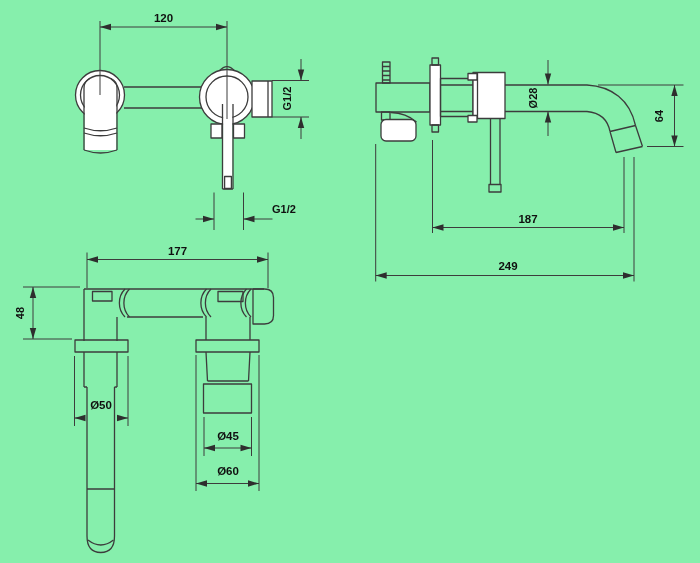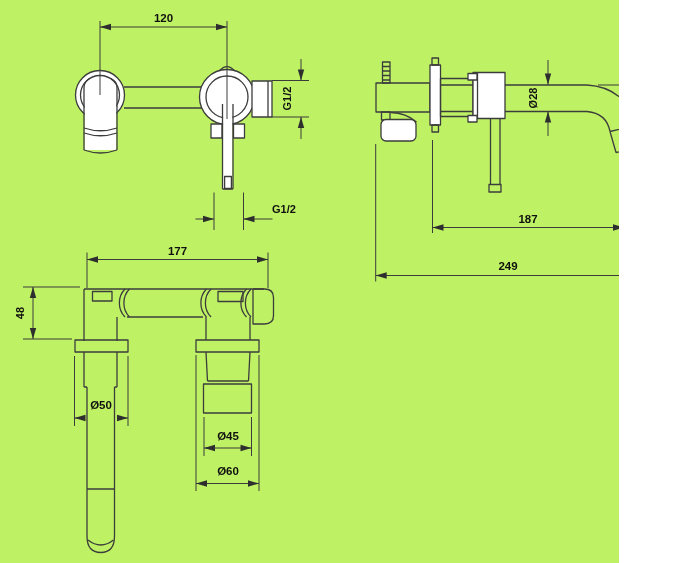--- a/index.html
+++ b/index.html
@@ -1,16 +1,16 @@
 <!DOCTYPE html>
 <html><head>
 <meta charset="utf-8">
 <style>
   html,body{margin:0;padding:0;background:#fff;}
-  #stage{position:relative;width:619px;height:563px;background:#bef264;overflow:hidden;}
+  #stage{position:relative;width:700px;height:563px;background:#86efac;overflow:hidden;}
   svg{position:absolute;left:0;top:0;}
   .ln{stroke:#3c3c3c;stroke-width:1.3;fill:none;stroke-linecap:butt;stroke-linejoin:round;}
   .dim{stroke:#3c3c3c;stroke-width:1;fill:none;}
   .wf{fill:#ffffff;}
   .ar{fill:#2e2e2e;stroke:none;}
   text{font-family:"Liberation Sans","DejaVu Sans",sans-serif;font-weight:bold;font-size:11.5px;fill:#101010;}
   .sm{font-size:11px;}
 </style>
 </head>
 <body>

